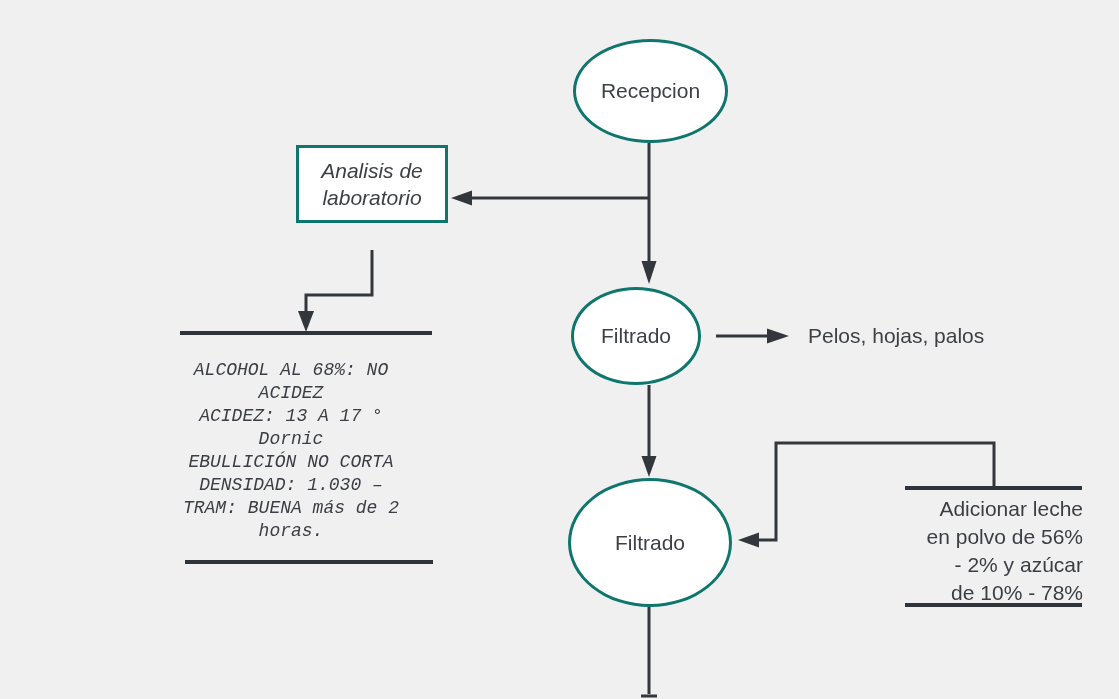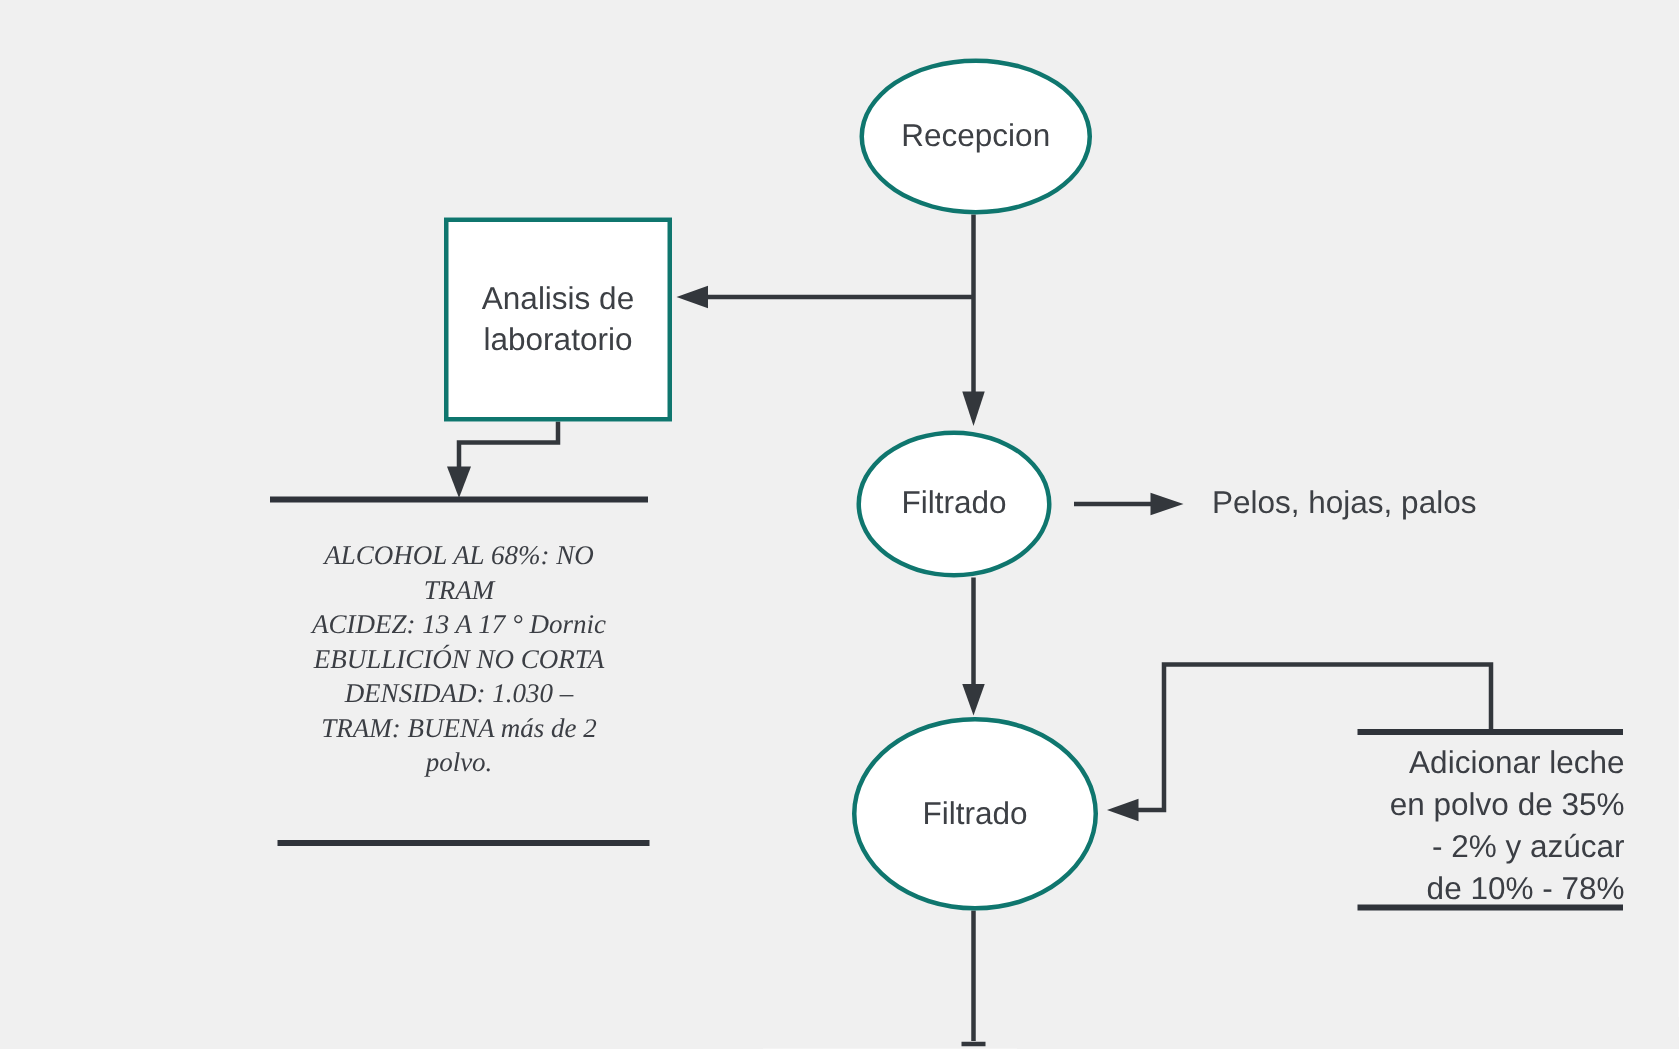--- a/index.html
+++ b/index.html
@@ -27,41 +27,41 @@
     background:#ffffff;
     border:3px solid #0f766e;
     display:flex;align-items:center;justify-content:center;
     text-align:center;
     color:#3d4045;
     font-size:21px;
     box-sizing:border-box;
   }
   .ellipse{border-radius:50%;}
   #node-recepcion{left:573px;top:39px;width:155px;height:104px;}
-  #node-analisis{left:296px;top:145px;width:152px;height:136px;}
+  #node-analisis{left:296px;top:145px;width:152px;height:78px;font-style:italic;}
   #node-filtrado{left:571px;top:287px;width:130px;height:98px;}
   #node-mezclar{left:568px;top:478px;width:164px;height:129px;}
   #node-analisis .node-label{width:132px;line-height:27px;}
 
   .free-label{
     position:absolute;
     color:#3d4045;
     font-size:21px;
     white-space:nowrap;
   }
   #label-pelos{left:808px;top:324px;}
 
   .annotation{
     position:absolute;
     text-align:center;
     color:#3b3e44;
   }
   #annotation-lab{
-    left:180px;top:359px;width:252px;
-    font-family:Liberation Serif, serif;
+    left:165px;top:359px;width:252px;
+    font-family:Liberation Mono, monospace;
     font-style:italic;
     font-size:18px;line-height:23px;
   }
   #annotation-adicionar{
     left:905px;top:495px;width:178px;
     font-size:21px;line-height:28px;text-align:right;
   }
 </style>
 </head>
 <body>
@@ -125,28 +125,28 @@
   </div>
 
   <div class="node ellipse" id="node-mezclar">
     <span class="node-label">Filtrado</span>
   </div>
 
   <div class="free-label" id="label-pelos">Pelos, hojas, palos</div>
 
   <div class="annotation" id="annotation-lab">
       <div>ALCOHOL AL 68%: NO</div>
-      <div>TRAM</div>
+      <div>ACIDEZ</div>
       <div>ACIDEZ: 13 A 17 ° Dornic</div>
       <div>EBULLICIÓN NO CORTA</div>
       <div>DENSIDAD: 1.030 –</div>
       <div>TRAM: BUENA más de 2</div>
-      <div>polvo.</div>
+      <div>horas.</div>
     </div>
 
   <div class="annotation" id="annotation-adicionar">
       <div>Adicionar leche</div>
-      <div>en polvo de 35%</div>
+      <div>en polvo de 56%</div>
       <div>- 2% y azúcar</div>
       <div>de 10% - 78%</div>
     </div>
 
 </div>
 
 </body></html>

